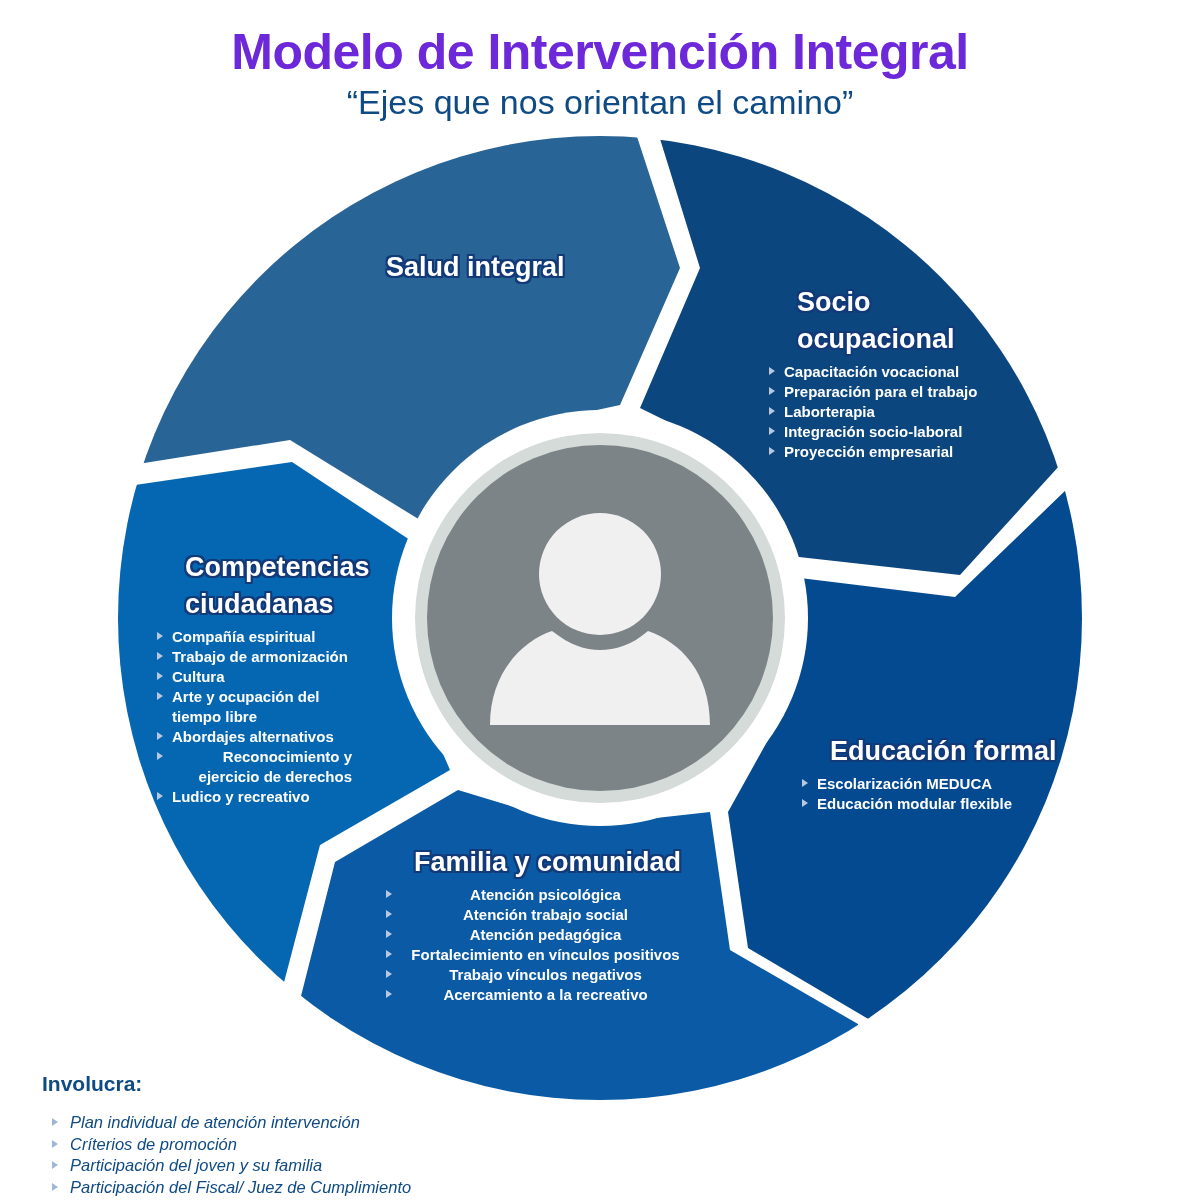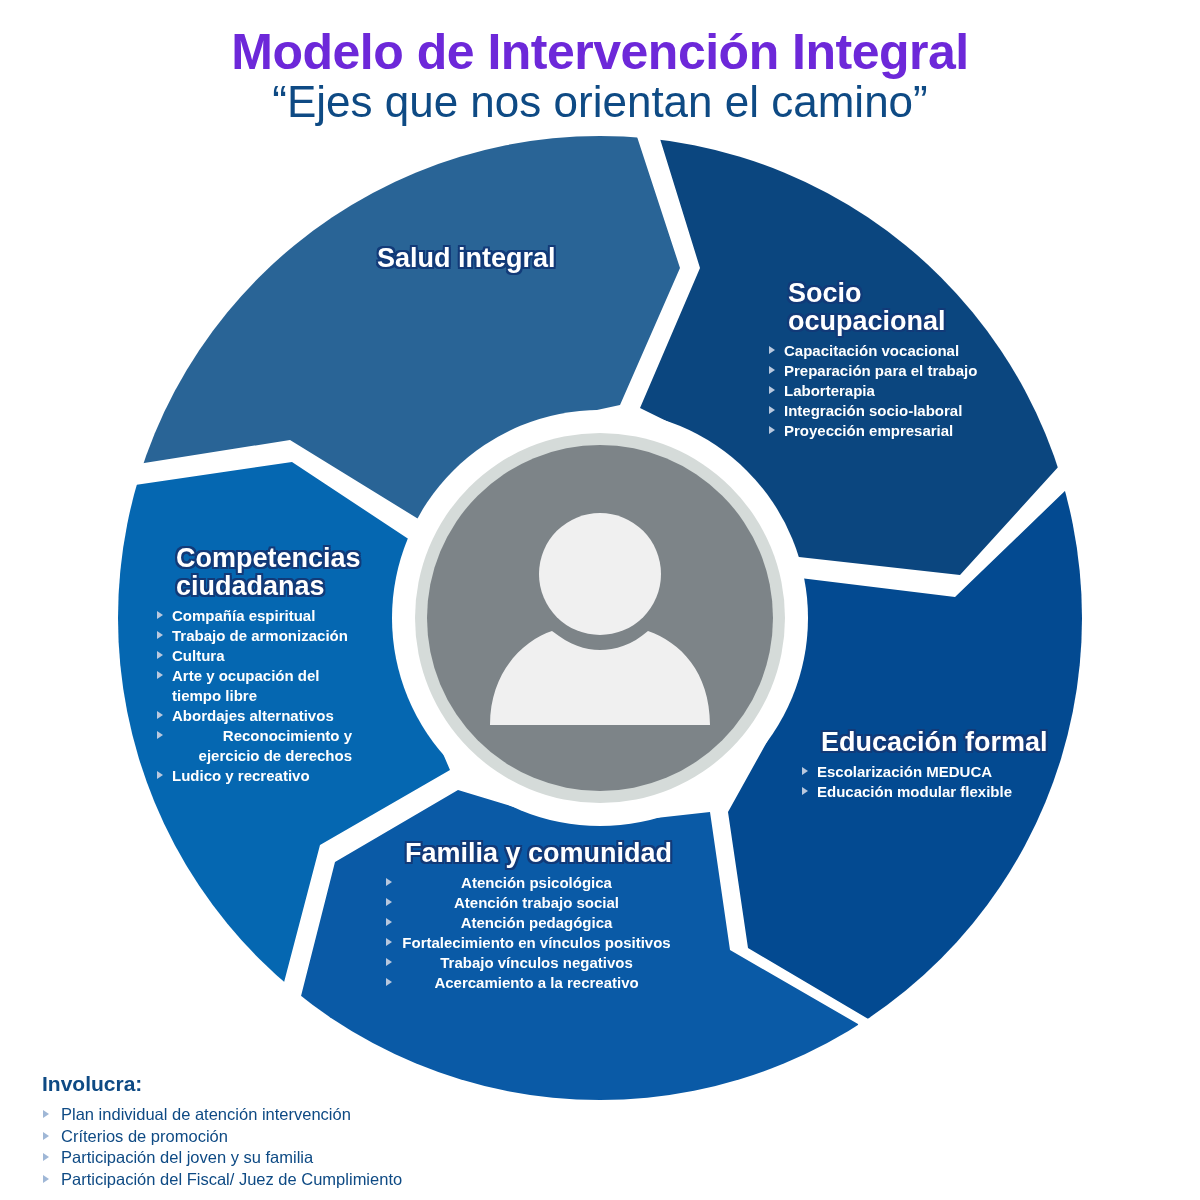--- a/index.html
+++ b/index.html
@@ -1,28 +1,28 @@
 <!DOCTYPE html>
 <html><head>
 <meta charset="utf-8">
 <style>
   html, body { margin:0; padding:0; background:#ffffff; }
   body { width:1200px; height:1200px; position:relative; overflow:hidden; font-family:"Liberation Sans", sans-serif; }
   .title { position:absolute; left:0; width:1200px; top:24px; text-align:center; color:#6d28d9; font-weight:bold; font-size:50px; letter-spacing:-0.5px; line-height:56px; }
-  .subtitle { position:absolute; left:0; width:1200px; top:82px; text-align:center; color:#0e4a84; font-size:44px; line-height:40px; }
+  .subtitle { position:absolute; left:0; width:1200px; top:82px; text-align:center; color:#0e4a84; font-size:34px; line-height:40px; }
   svg.wheel { position:absolute; left:0; top:0; }
   .seg { position:absolute; color:#fff; }
-  .seg h2 { margin:0; font-size:27px; line-height:28px; font-weight:bold; color:#fff;
+  .seg h2 { margin:9px; font-size:27px; line-height:28px; font-weight:bold; color:#fff;
      text-shadow: -2px -2px 0 #123a78, 2px -2px 0 #123a78, -2px 2px 0 #123a78, 2px 2px 0 #123a78, 0 2px 0 #123a78, 0 -2px 0 #123a78, 2px 0 0 #123a78, -2px 0 0 #123a78; padding-left: 24px; }
   .seg ul { list-style:none; margin:6px 0 0 0; padding:0 0 0 20px; }
   .seg li { position:relative; font-size:15px; font-weight:bold; line-height:20px; color:#fff; }
   .seg li::before { content:""; position:absolute; left:-15px; top:5px; border-left:6px solid #b9c8de; border-top:4px solid transparent; border-bottom:4px solid transparent; }
   .involucra { position:absolute; left:34px; top:1064px; color:#0e4a84; }
   .involucra h3 { margin:8px; font-size:21px; line-height:24px; font-weight:bold; }
-  .involucra ul { list-style:none; margin:7px; padding:0 0 0 20px; }
+  .involucra ul { list-style:none; margin:16px; padding:0 0 0 20px;font-style:italic; }
   .involucra li { position:relative; font-size:16.5px; line-height:21.5px; color:#0e4a84; }
   .involucra li::before { content:""; position:absolute; left:-18px; top:6px; border-left:6px solid #9fb7d6; border-top:4px solid transparent; border-bottom:4px solid transparent; }
 </style>
 </head>
 <body>
 
 <div class="title">Modelo de Intervención Integral</div>
 <div class="subtitle">“Ejes que nos orientan el camino”</div>
 
 <svg class="wheel" width="1200" height="1200" viewBox="0 0 1200 1200">

